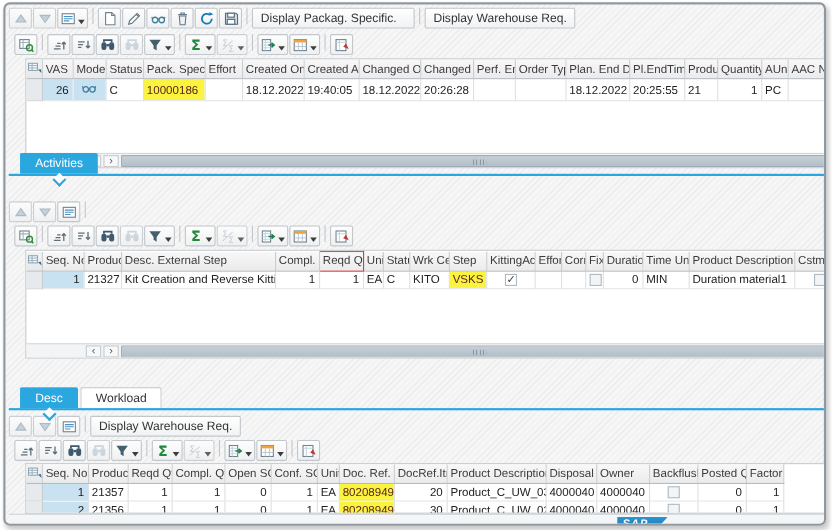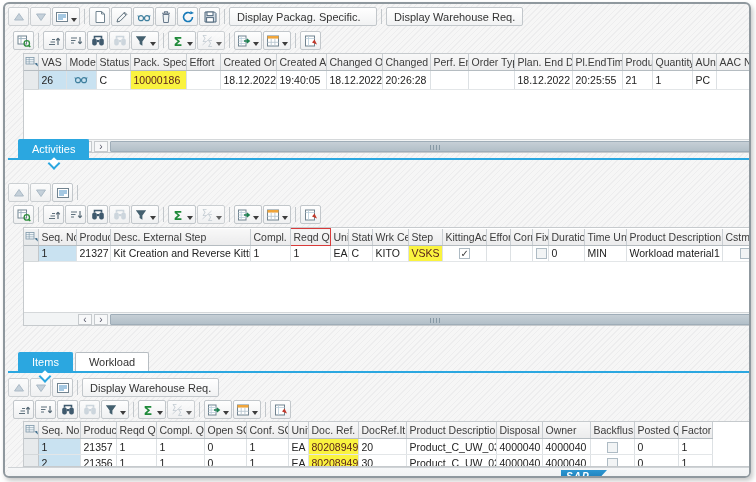--- a/index.html
+++ b/index.html
@@ -1,20 +1,20 @@
 <!DOCTYPE html>
 <html><head>
 <meta charset="utf-8">
 <style>
 *{box-sizing:border-box;margin:0;padding:0}
 body{width:756px;height:482px;background:#ffffff;font-family:"Liberation Sans",sans-serif;position:relative;overflow:hidden}
 .window{position:absolute;left:3px;top:2px;width:748px;height:476px;border:2px solid #8f989e;border-radius:6px;
   background:repeating-linear-gradient(135deg,#f6f6f6 0 3px,#ededee 3px 4px);
   box-shadow:2px 3px 5px rgba(0,0,0,.22);overflow:hidden}
-.band{position:absolute;left:3px;display:flex;align-items:center;gap:1px}
+.band{position:absolute;left:3px;display:flex;gap:1px}
 .tgroup{display:flex;gap:1px;align-items:center}
 .sep{width:1px;height:15px;background:#c2c7cb;margin:0 3px;display:inline-block;flex:none}
 .tbtn{min-width:21px;height:19px;border:1px solid #c2c7cb;border-radius:2px;background:linear-gradient(#fefefe,#eff0f1);
   display:inline-flex;align-items:center;justify-content:center;cursor:pointer;position:relative}
 .tbtn.hasdd{min-width:28px;justify-content:flex-start;padding-left:2px}
 .tbtn.dis{opacity:.8}
 .tbtn .dd{width:0;height:0;border-left:3px solid transparent;border-right:3px solid transparent;border-top:4px solid #3c3c3c;
   position:absolute;right:2px;bottom:3px}
 .icon{display:inline-flex}
 .icon svg{width:14px;height:14px;display:block}
@@ -33,21 +33,21 @@
 table{border-collapse:collapse;table-layout:fixed;font-size:10.5px}
 th{background:linear-gradient(#f8f8f8,#ebebec);border-right:1px solid #c9ced2;border-bottom:1px solid #b5bcc1;
   font-weight:normal;color:#3c3c3c;text-align:left;padding:1px 3px;height:15px;white-space:nowrap;overflow:hidden}
 th.corner{padding:0 1px;background:linear-gradient(#f2f3f4,#e6e8e9)}
 th.selhdr{border:1px solid #d93a3a}
 td{border-right:1px solid #dde1e4;border-bottom:1px solid #e3e6e8;padding:1px 3px;height:16px;color:#222;
   white-space:nowrap;overflow:hidden;cursor:default}
 td.rowsel{background:#e7eaec;border-right:1px solid #c2c7cb;border-bottom:1px solid #d4d8da}
 td.key{background:#c9e2f1}
 td.hl{background:#faf33f;color:#5a231d}
-td.r{}
+td.r{text-align:right}
 td.c{text-align:center}
 .cb{display:inline-block;width:11px;height:11px;border:1px solid #aebbc4;background:#f2f4f5;position:relative;vertical-align:middle}
 .cb.on{background:#fff}
 .cb.on::after{content:"\2713";font-size:10px;line-height:10px;position:absolute;left:1px;top:0;color:#3a3a3a}
 .hscroll{position:absolute;left:0;right:0;bottom:0;height:13px;background:#f2f4f5;border-top:1px solid #d5d8da;display:flex;align-items:center}
 .hs-space{width:52px;flex:none}
 .hs-btn{width:14px;height:11px;border:1px solid #c6cacd;background:#f7f8f9;font-size:10px;line-height:9px;color:#556;
   display:inline-flex;align-items:center;justify-content:center;margin-left:2px;flex:none;cursor:pointer}
 .hs-thumb{flex:1;height:11px;background:linear-gradient(#c6cfd6,#b2bfc8);border:1px solid #9fadb8;border-radius:1px;margin:0 2px;position:relative;cursor:pointer}
 .hs-thumb::after{content:"";position:absolute;left:50%;top:3px;margin-left:-6px;width:12px;height:5px;
@@ -553,37 +553,37 @@
               <td>EA</td>
               <td>C</td>
               <td>KITO</td>
               <td class="hl">VSKS</td>
               <td class="c"><span class="cb on"></span></td>
               <td class="r"></td>
               <td></td>
               <td class="c"><span class="cb"></span></td>
               <td class="r">0</td>
               <td>MIN</td>
-              <td>Workload material1</td>
+              <td>Duration material1</td>
               <td class="c"><span class="cb"></span></td>
             </tr>
           </tbody>
         </table>
       </div>
     <div class="vscroll"></div>
     <div class="hscroll">
       <span class="hs-space"></span>
       <span class="hs-btn">‹</span>
       <span class="hs-btn">›</span>
       <span class="hs-thumb"></span>
     </div>
   </div>
 
   <div class="tabstrip" style="top:348px">
-      <span class="tab active">Items</span>
+      <span class="tab active">Desc</span>
       <span class="tab">Workload</span>
     </div>
 
   <div class="band" style="top:374px">
     <div class="tgroup">
         <span class="tbtn dis">
           <span class="icon">
             <svg viewBox="0 0 14 14">
               <path d="M7 3.5L11.5 10h-9z" fill="#b9c8d4" stroke="#9aacbb"></path>
             </svg>

